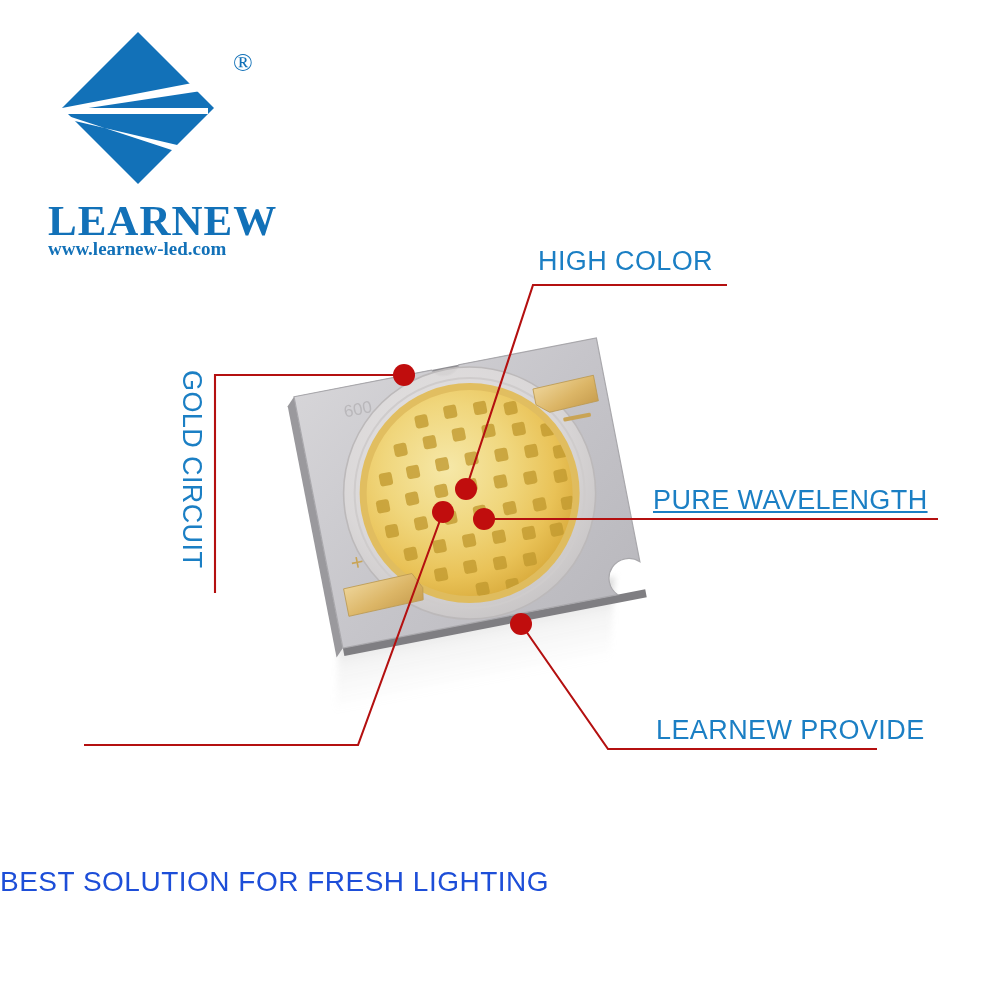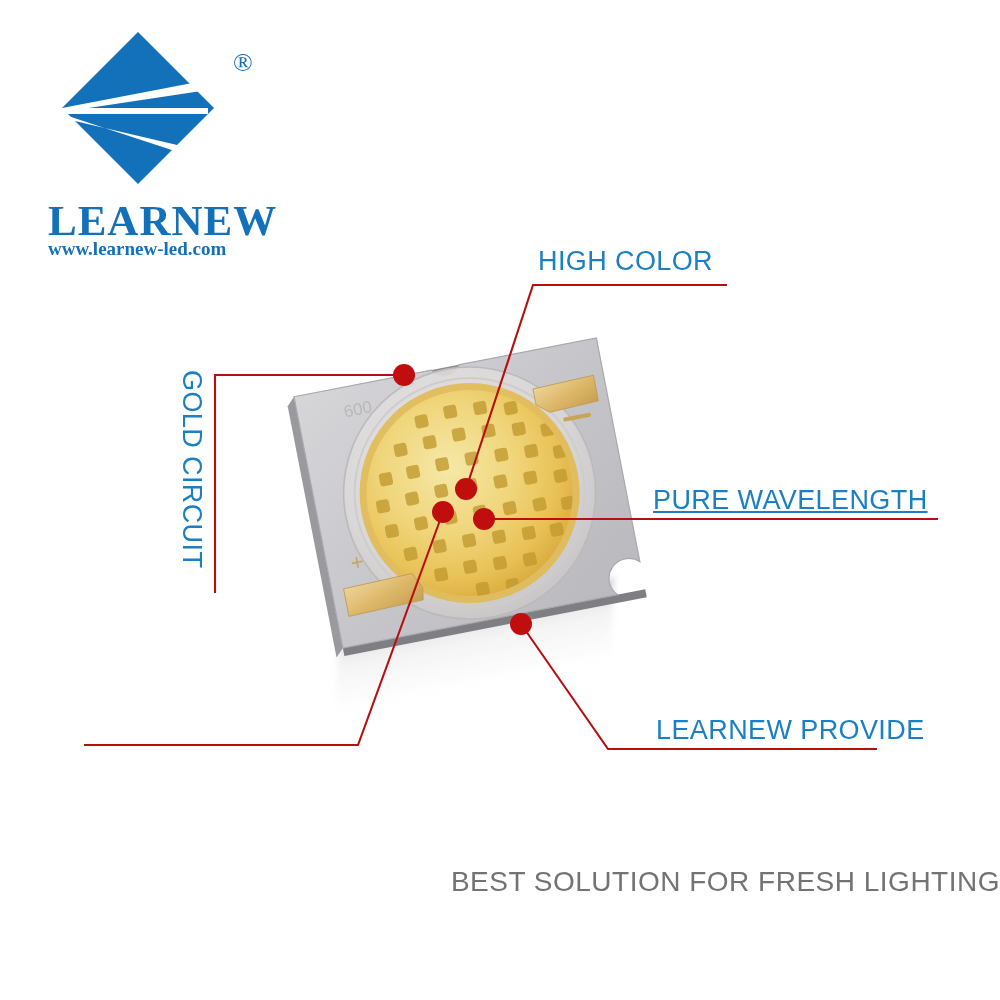--- a/index.html
+++ b/index.html
@@ -56,22 +56,22 @@
   #label-rich-color     { left:538px; top:248px; }
   #label-pure-wavelen   { left:653px; top:487px;text-decoration:underline; }
   #label-learnew-prov   { left:612px; top:717px;margin-left:44px; }
   #label-high-cri       { left:86px;  top:707px; }
   #label-gold-circuit {
     left:0px; top:0px;
     transform-origin:left top;
     transform:translate(205px, 370px) rotate(90deg);
   }
   #tagline {
-    position:absolute; left:0; top:866px; width:1000px; text-align:right;
-    color:#737373; font-size:28px; font-weight:500; letter-spacing:.5px;
+    position:absolute; left:0; top:866px; width:1000px; text-align:left;
+    color:#1d4ed8; font-size:28px; font-weight:500; letter-spacing:.5px;
   }
   #leader-svg { position:absolute; left:0; top:0; pointer-events:none; }
 </style>
 </head>
 <body>
 
 <div id="stage">
 
   <div id="logo-block">
 

